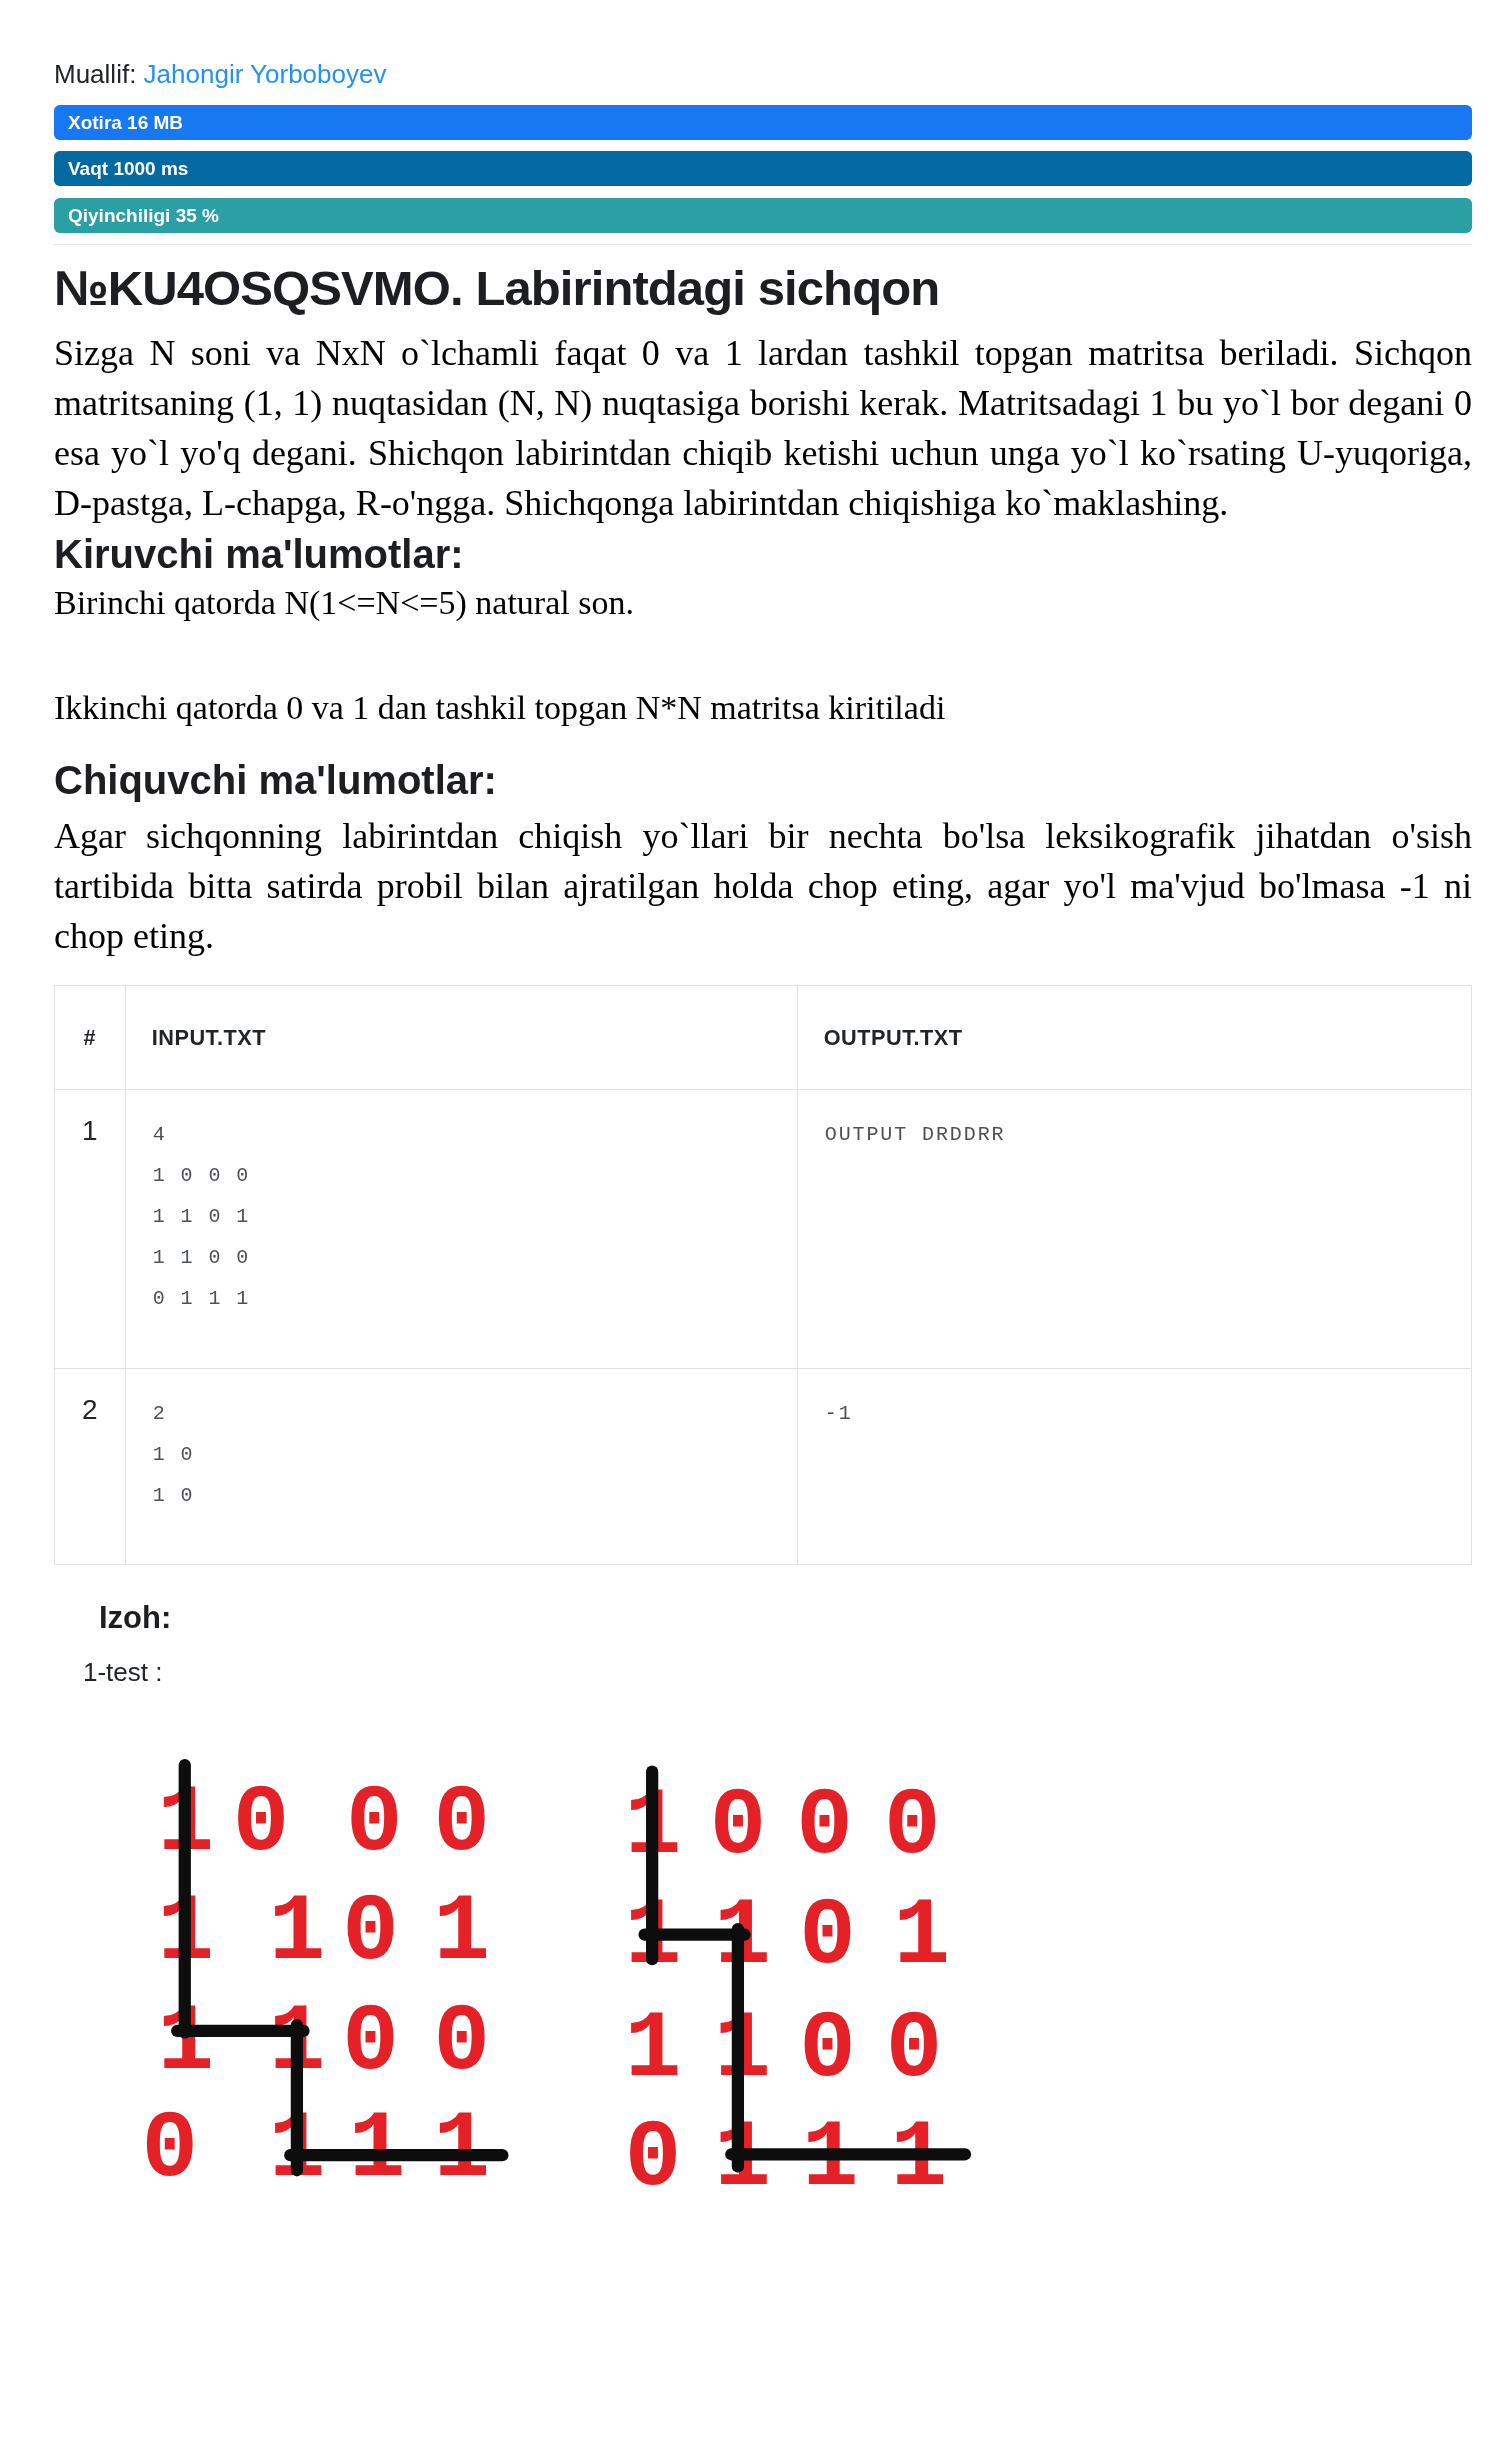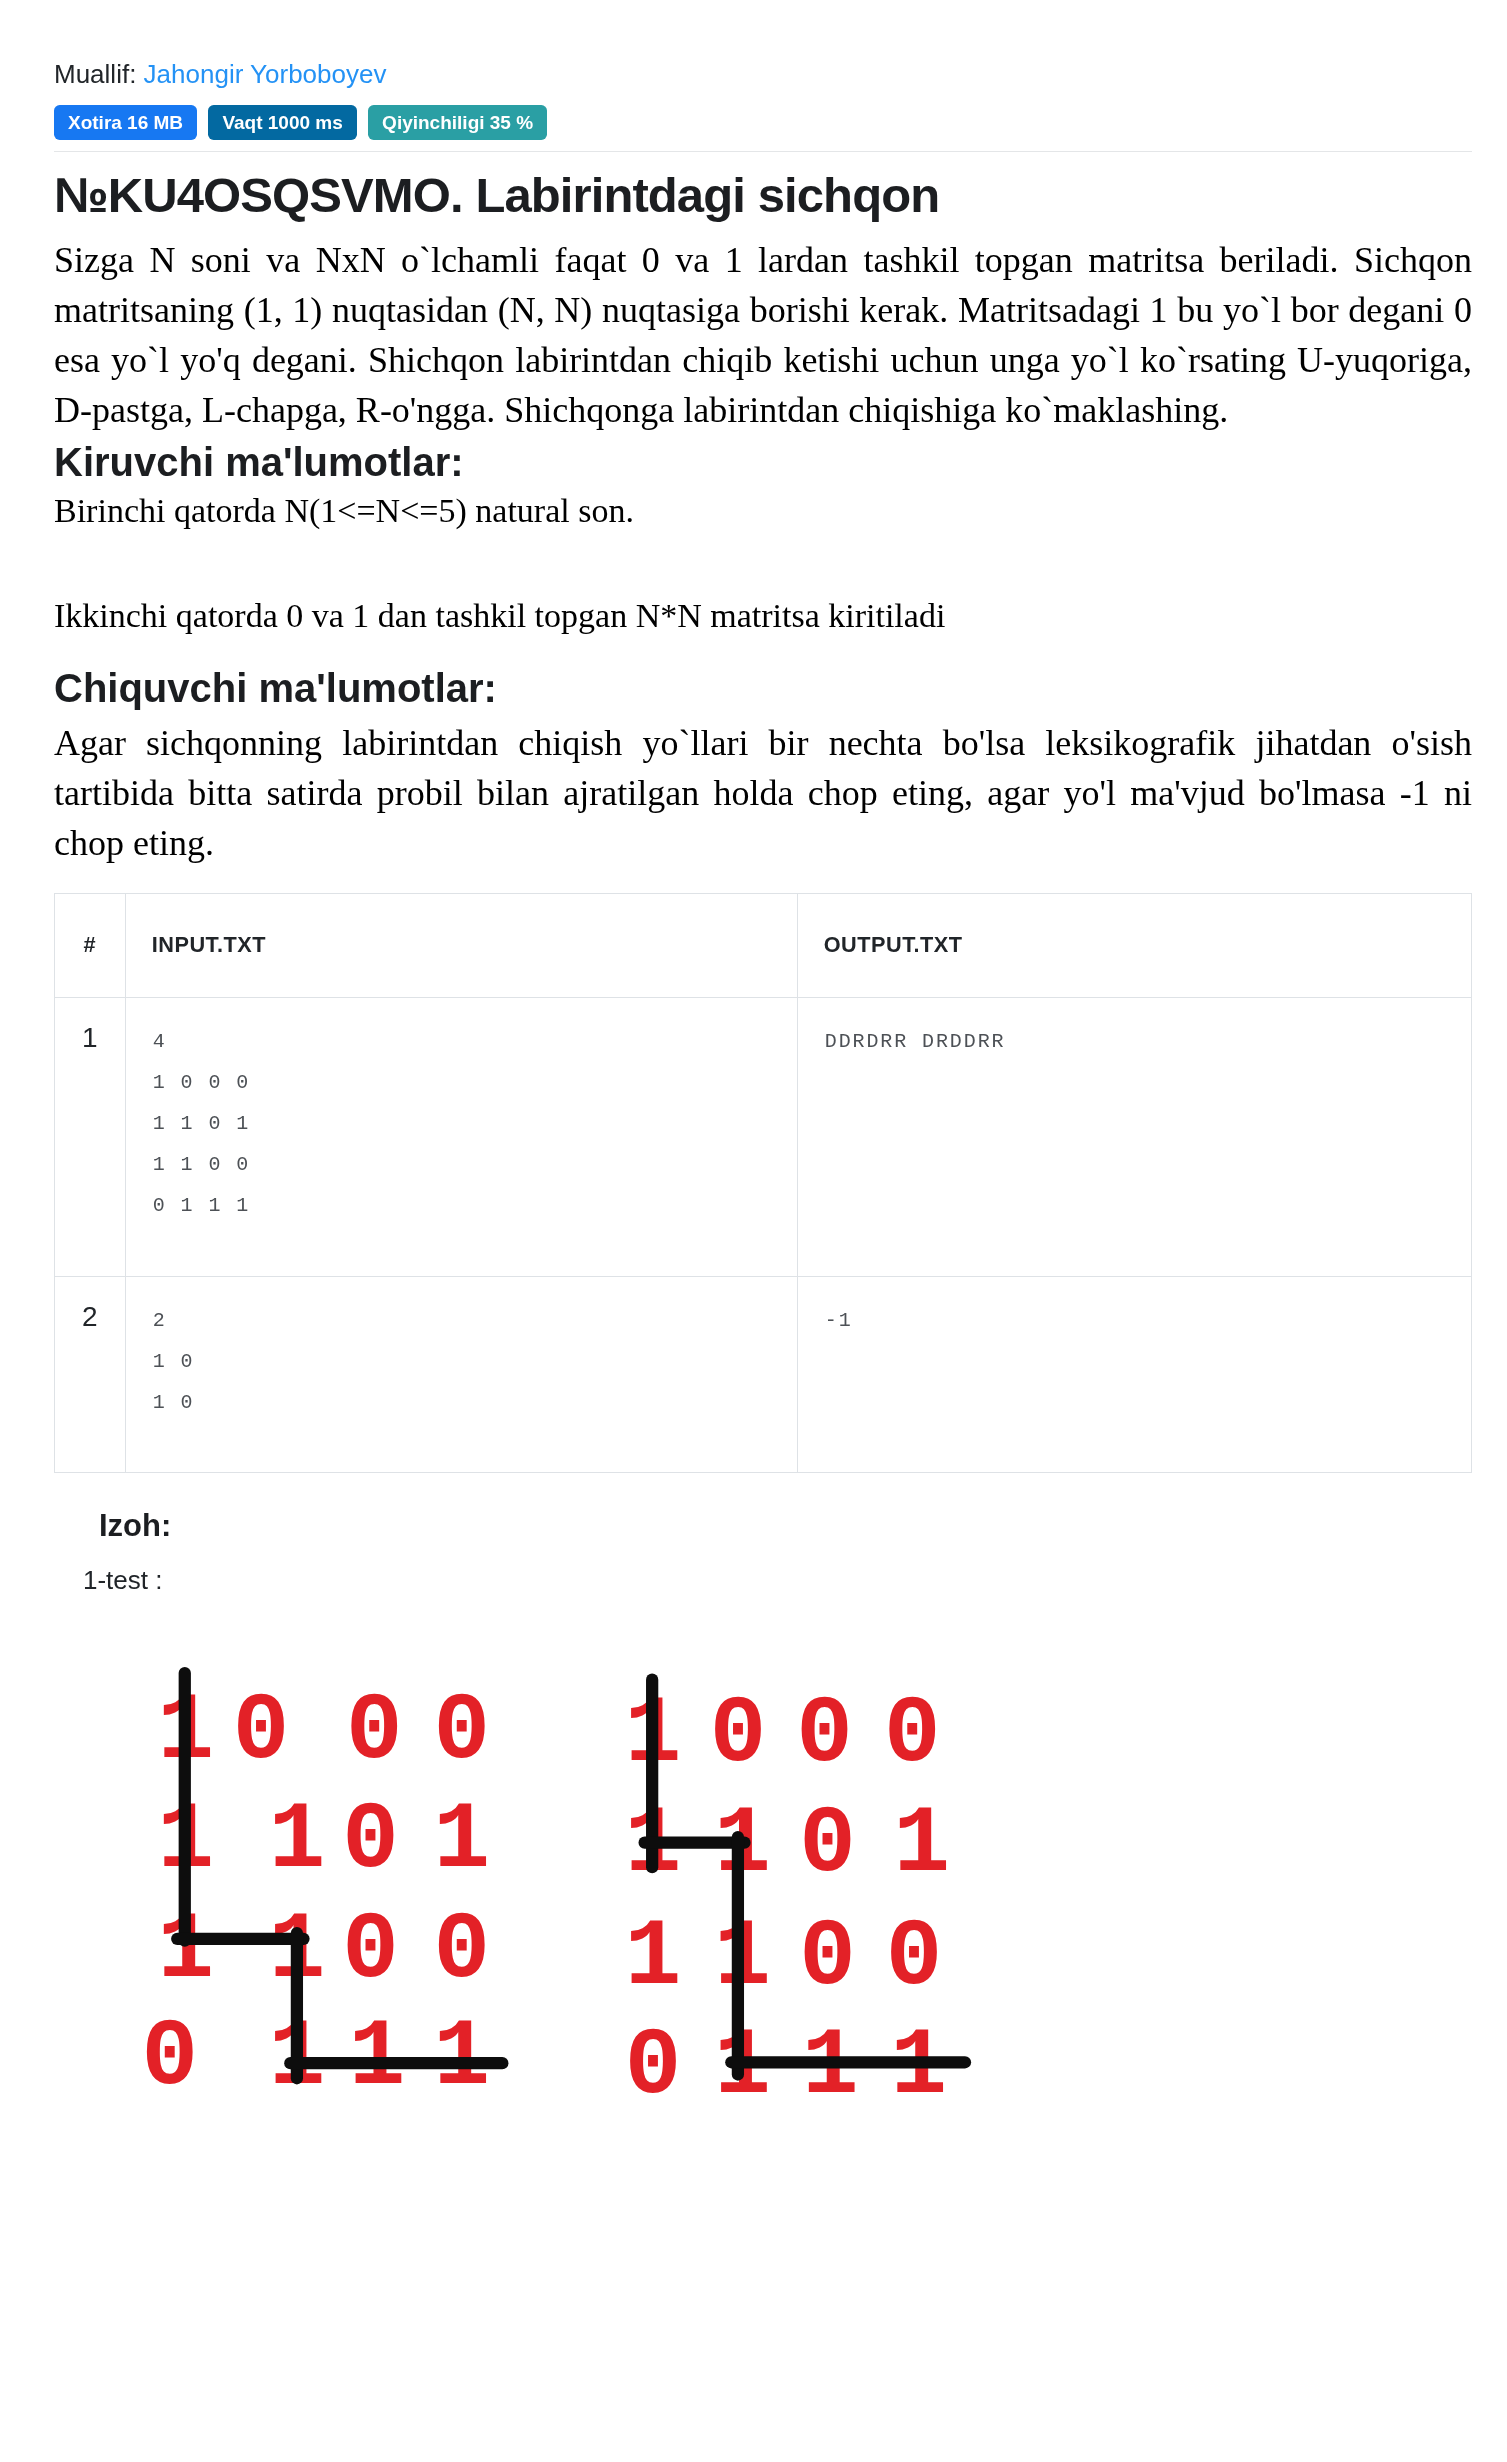--- a/index.html
+++ b/index.html
@@ -8,21 +8,21 @@
     font-family:"Liberation Sans",sans-serif;color:#212529;
     overflow:hidden;box-sizing:border-box;
   }
   .page{padding:58px 35px 0 54px;box-sizing:border-box;}
 
   
   .author{font-size:26px;line-height:32px;color:#212529;}
   .author a{color:#2492f5;text-decoration:none;}
 
   
-  .badges{margin-top:15px;display:flex;gap:11.3px;}
+  .badges{margin-top:15px;display:flex;gap:11.3px;flex-direction:column;}
   .badge{
     display:inline-block;height:35px;line-height:35px;padding:0 14px;
     border-radius:5.7px;color:#fff;font-weight:bold;font-size:19px;
   }
 
   .rule{border:none;border-top:1.9px solid #e4e6e8;margin:11.3px 0 0 0;}
 
   h1.title{
     font-size:49px;line-height:53px;font-weight:bold;margin:17px 0 0 0;
     color:#1c1e21;letter-spacing:-0.9px;
@@ -118,21 +118,21 @@
       <tr class="row-1">
         <td class="numcell">1</td>
         <td>
             <pre>4
 1 0 0 0
 1 1 0 1
 1 1 0 0
 0 1 1 1</pre>
           </td>
         <td>
-            <pre>DDRDRR DRDDRR</pre>
+            <pre>OUTPUT DRDDRR</pre>
           </td>
       </tr>
       <tr class="row-2">
         <td class="numcell">2</td>
         <td>
             <pre>2
 1 0
 1 0</pre>
           </td>
         <td>

